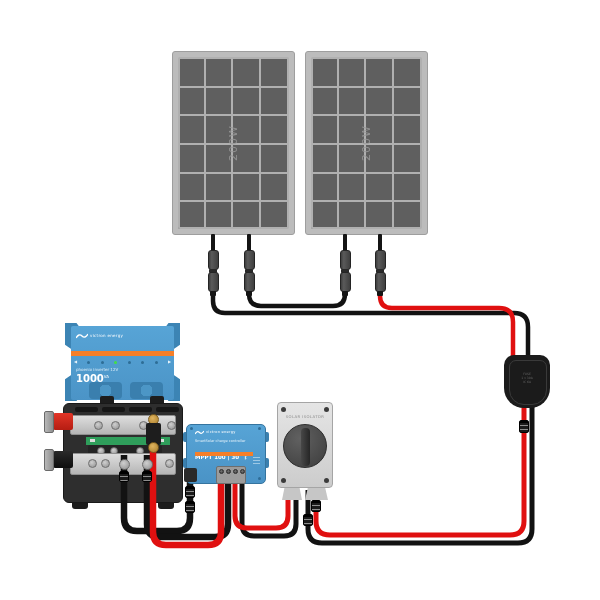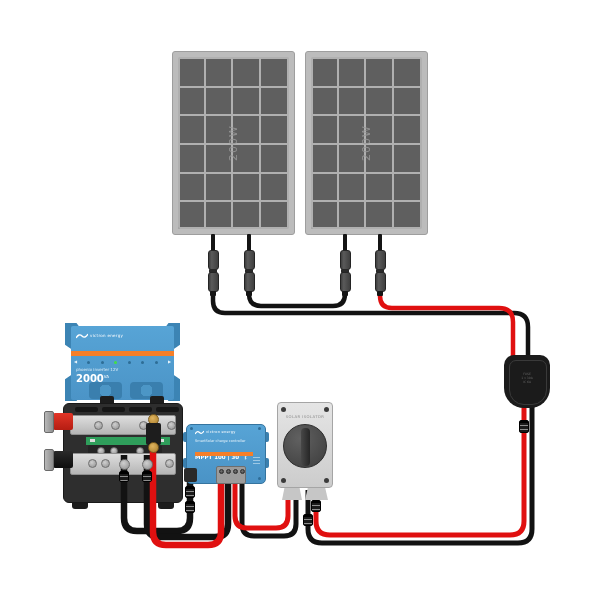--- a/index.html
+++ b/index.html
@@ -147,21 +147,21 @@
       <span class="dot"></span>
         <span class="dot"></span>
         <span class="dot green"></span>
       <span class="dot"></span>
         <span class="dot"></span>
         <span class="dot"></span>
       <span class="tri">▶</span>
     </div>
     <span class="d inv-line1" style="left:11px;top:45px;">phoenix inverter 12V</span>
     <div class="d inv-power" style="left:11px;top:50px;">
-      <span>2000</span><sup>VA</sup>
+      <span>1000</span><sup>VA</sup>
     </div>
     <div class="d outlet" style="left:24px;top:60px;"></div>
     <div class="d outlet" style="left:65px;top:60px;"></div>
   </div>
   <div class="d term-block z2" style="left:100px;top:396px;"></div>
   <div class="d term-block z2" style="left:150px;top:396px;"></div>
 
   <div class="d z2" style="left:63px;top:403px;width:120px;height:110px;">
     <div class="d bus-box" style="left:0;top:0;"></div>
     <div class="d vent" style="left:12px;top:4px;"></div>

